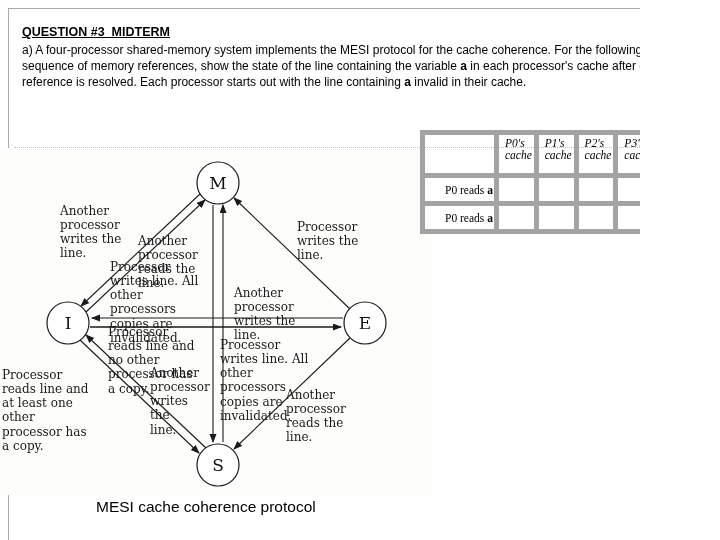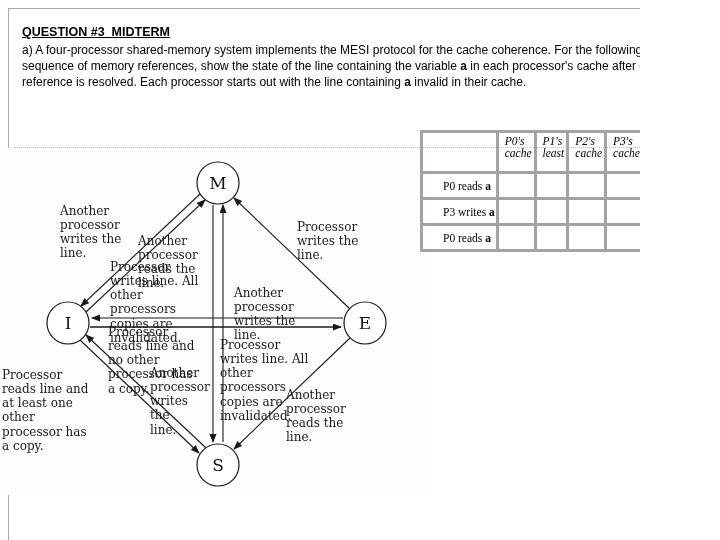--- a/index.html
+++ b/index.html
@@ -18,21 +18,21 @@
   
   .diagram { position:absolute; left:0; top:148px; width:432px; height:347px; background:#fdfdfb; }
   .diagram svg { position:absolute; left:0; top:0; }
   .elabel { position:absolute; font-family:"DejaVu Serif", serif; font-size:12px;
             line-height:1.18; color:#1a1a1a; }
   .state-letter { font-family:"DejaVu Serif", serif; font-size:17px; fill:#111; text-anchor:middle; }
 
   
   .cache-table { position:absolute; left:420px; top:130px; border-collapse:collapse;
                  font-family:"Liberation Serif", serif; }
-  .cache-table th, .cache-table td { border:3px solid #a3a3a3; }
+  .cache-table th, .cache-table td { border:5px solid #a3a3a3; }
   .cache-table th { width:49px; height:36px; font-style:italic; font-weight:normal;
                     font-size:11.5px; text-align:left; vertical-align:top; padding:2px 2px 0 6px; }
   .cache-table th.corner { width:67px; }
   .cache-table td { height:21px; font-size:11.5px; }
   .cache-table td.rowlabel { padding-left:20px; white-space:nowrap; }
   .cache-table td.rowlabel b { font-weight:bold; }
 
   .caption { position:absolute; left:96px; top:498px; font-size:15.5px; }
 </style>
 </head>
@@ -90,41 +90,35 @@
     <div class="elabel" style="left:2px;   top:200px; width:92px;margin-top:20px;">Processor reads line and at least one other processor has a copy.</div>
     <div class="elabel" style="left:150px; top:218px; width:48px;">Another processor writes the line.</div>
     <div class="elabel" style="left:286px; top:240px; width:82px;">Another processor reads the line.</div>
   </div>
 
   <table class="cache-table">
     <tbody>
         <tr>
       <th class="corner"></th>
       <th>P0's cache</th>
-      <th>P1's least</th>
+      <th>P1's cache</th>
       <th>P2's cache</th>
       <th>P3's cache</th>
     </tr>
     <tr>
       <td class="rowlabel"><span>P0 reads </span><b>a</b></td>
-      <td></td>
-      <td></td>
-      <td></td>
-      <td></td>
-    </tr>
-    <tr>
-      <td class="rowlabel"><span>P3 writes </span><b>a</b></td>
       <td></td>
       <td></td>
       <td></td>
       <td></td>
     </tr>
     <tr>
       <td class="rowlabel"><span>P0 reads </span><b>a</b></td>
       <td></td>
       <td></td>
       <td></td>
       <td></td>
     </tr>
   </tbody>
     </table>
 
+  <div class="caption">MESI cache coherence protocol</div>
 </div>
 
 </body></html>

